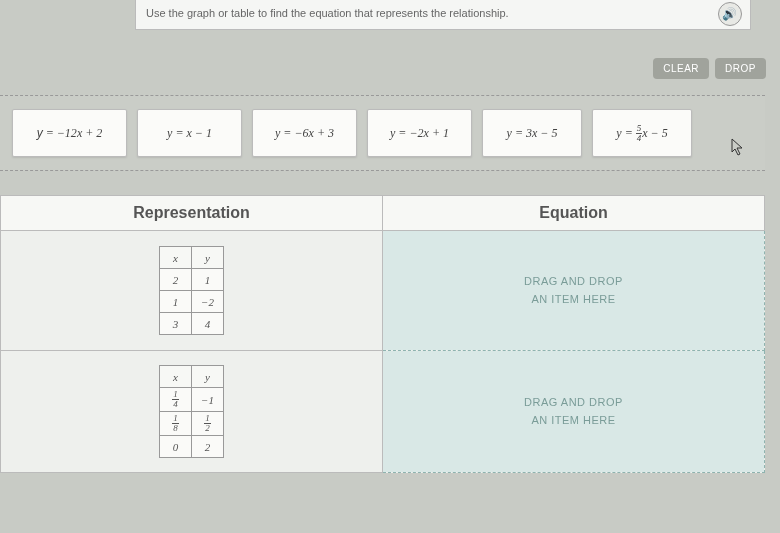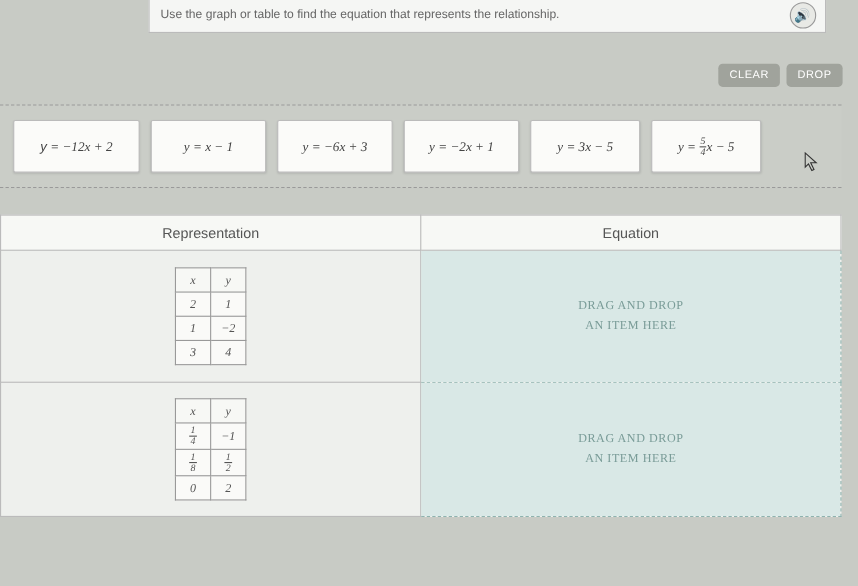--- a/index.html
+++ b/index.html
@@ -110,43 +110,42 @@
       top: 195px;
       left: 0;
       width: 765px;
       background: #eef0ed;
       border-collapse: collapse;
     }
     .main-table th {
       background: #f7f8f5;
       border: 1px solid #bbb;
       padding: 8px;
-      font-weight: normal;
-      font-size: 13px;
+      font-weight: bold;
+      font-size: 16px;
       color: #555;
       height: 30px;
     }
     .main-table td {
       border: 1px solid #bbb;
       vertical-align: middle;
       text-align: center;
       padding: 14px;
     }
     .rep-col { width: 50%; }
     .eq-col { width: 50%; margin-left: 14px; }
     .drop-zone {
       background: #d9e8e6;
       color: #7a9c98;
       font-size: 11px;
       letter-spacing: 0.5px;
       height: 120px;
       position: relative;
       border-style: dashed !important;
       border-color: #8eb3af !important;
-      font-family: Liberation Serif, serif;
     }
     .drop-text {
       line-height: 1.6;
     }
     .mini-table {
       border-collapse: collapse;
       margin: 0 auto;
       background: #fafaf8;
     }
     .mini-table td, .mini-table th {

